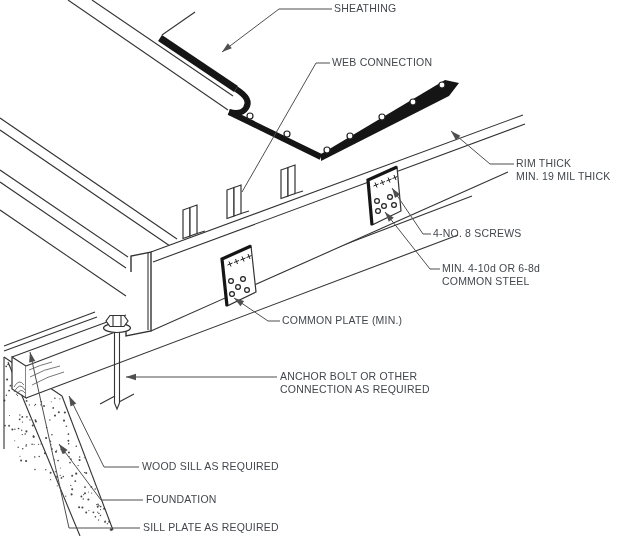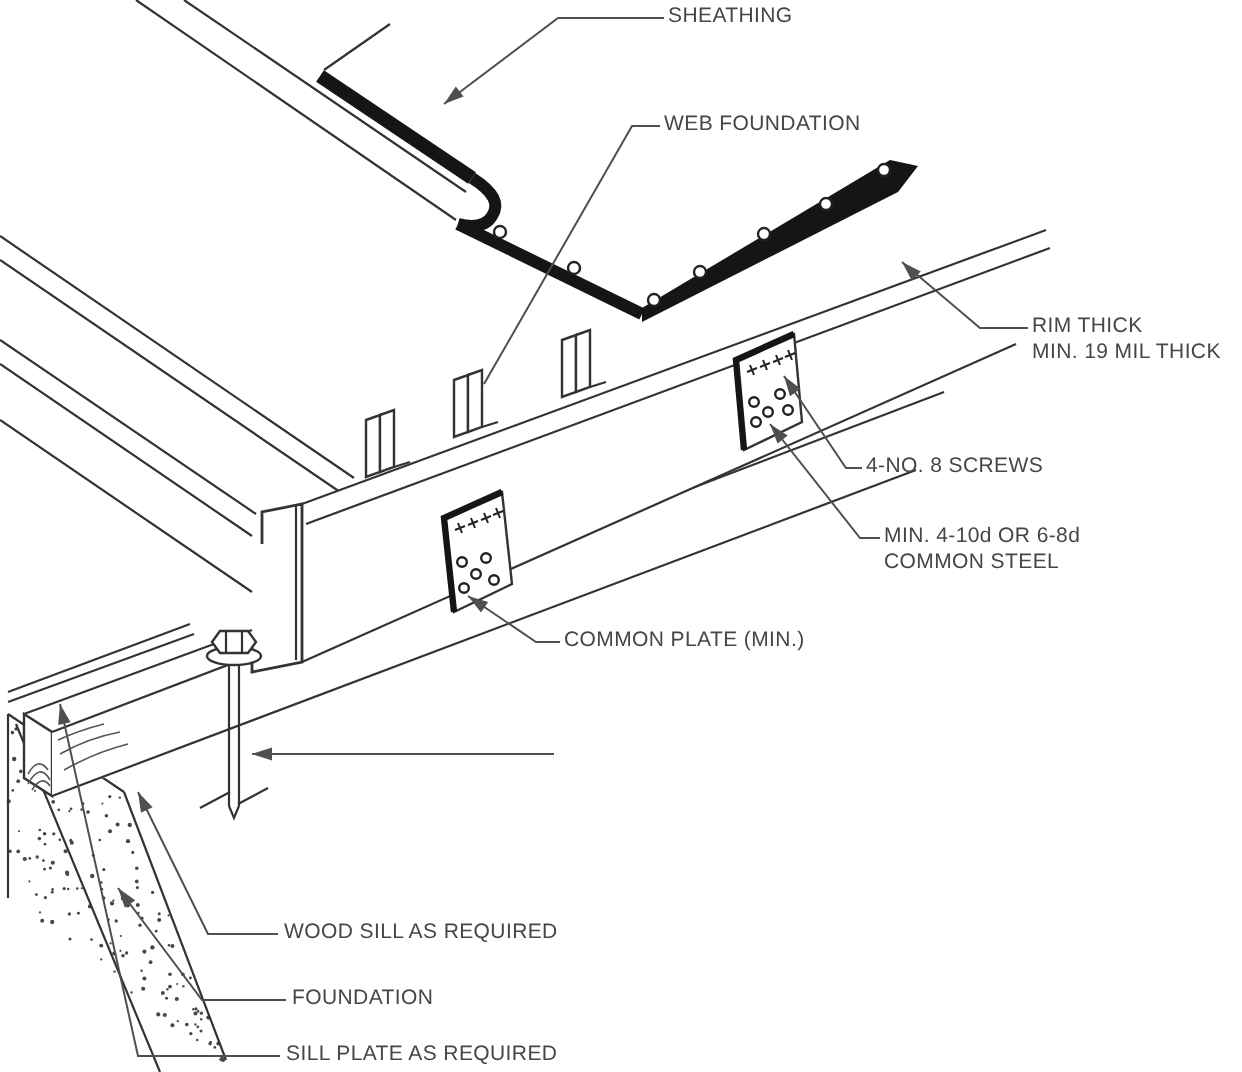--- a/index.html
+++ b/index.html
@@ -329,36 +329,40 @@
 
     <path class="ldr" d="M140,528 H69 L30,352"></path>
     <polygon class="arr" points="30,352 35.3,361.1 29.1,362.5"></polygon>
   </g>
 </svg>
 
   <div class="lbl" style="left:334px;top:2px">
       <div>SHEATHING</div>
     </div>
   <div class="lbl" style="left:332px;top:56px">
-      <div>WEB FOUNDATION</div>
+      <div>WEB CONNECTION</div>
     </div>
   <div class="lbl" style="left:516px;top:157px">
     <div>RIM THICK</div>
       <div>MIN. 19 MIL THICK</div>
   </div>
   <div class="lbl" style="left:433px;top:227px">
       <div>4-NO. 8 SCREWS</div>
     </div>
   <div class="lbl" style="left:442px;top:262px">
     <div>MIN. 4-10d OR 6-8d</div>
       <div>COMMON STEEL</div>
   </div>
   <div class="lbl" style="left:282px;top:314px">
       <div>COMMON PLATE (MIN.)</div>
   </div>
+  <div class="lbl" style="left:280px;top:370px">
+    <div>ANCHOR BOLT OR OTHER</div>
+      <div>CONNECTION AS REQUIRED</div>
+  </div>
   <div class="lbl" style="left:142px;top:460px">
       <div>WOOD SILL AS REQUIRED</div>
     </div>
   <div class="lbl" style="left:146px;top:493px">
       <div>FOUNDATION</div>
     </div>
   <div class="lbl" style="left:143px;top:521px">
       <div>SILL PLATE AS REQUIRED</div>
     </div>
 </div>

